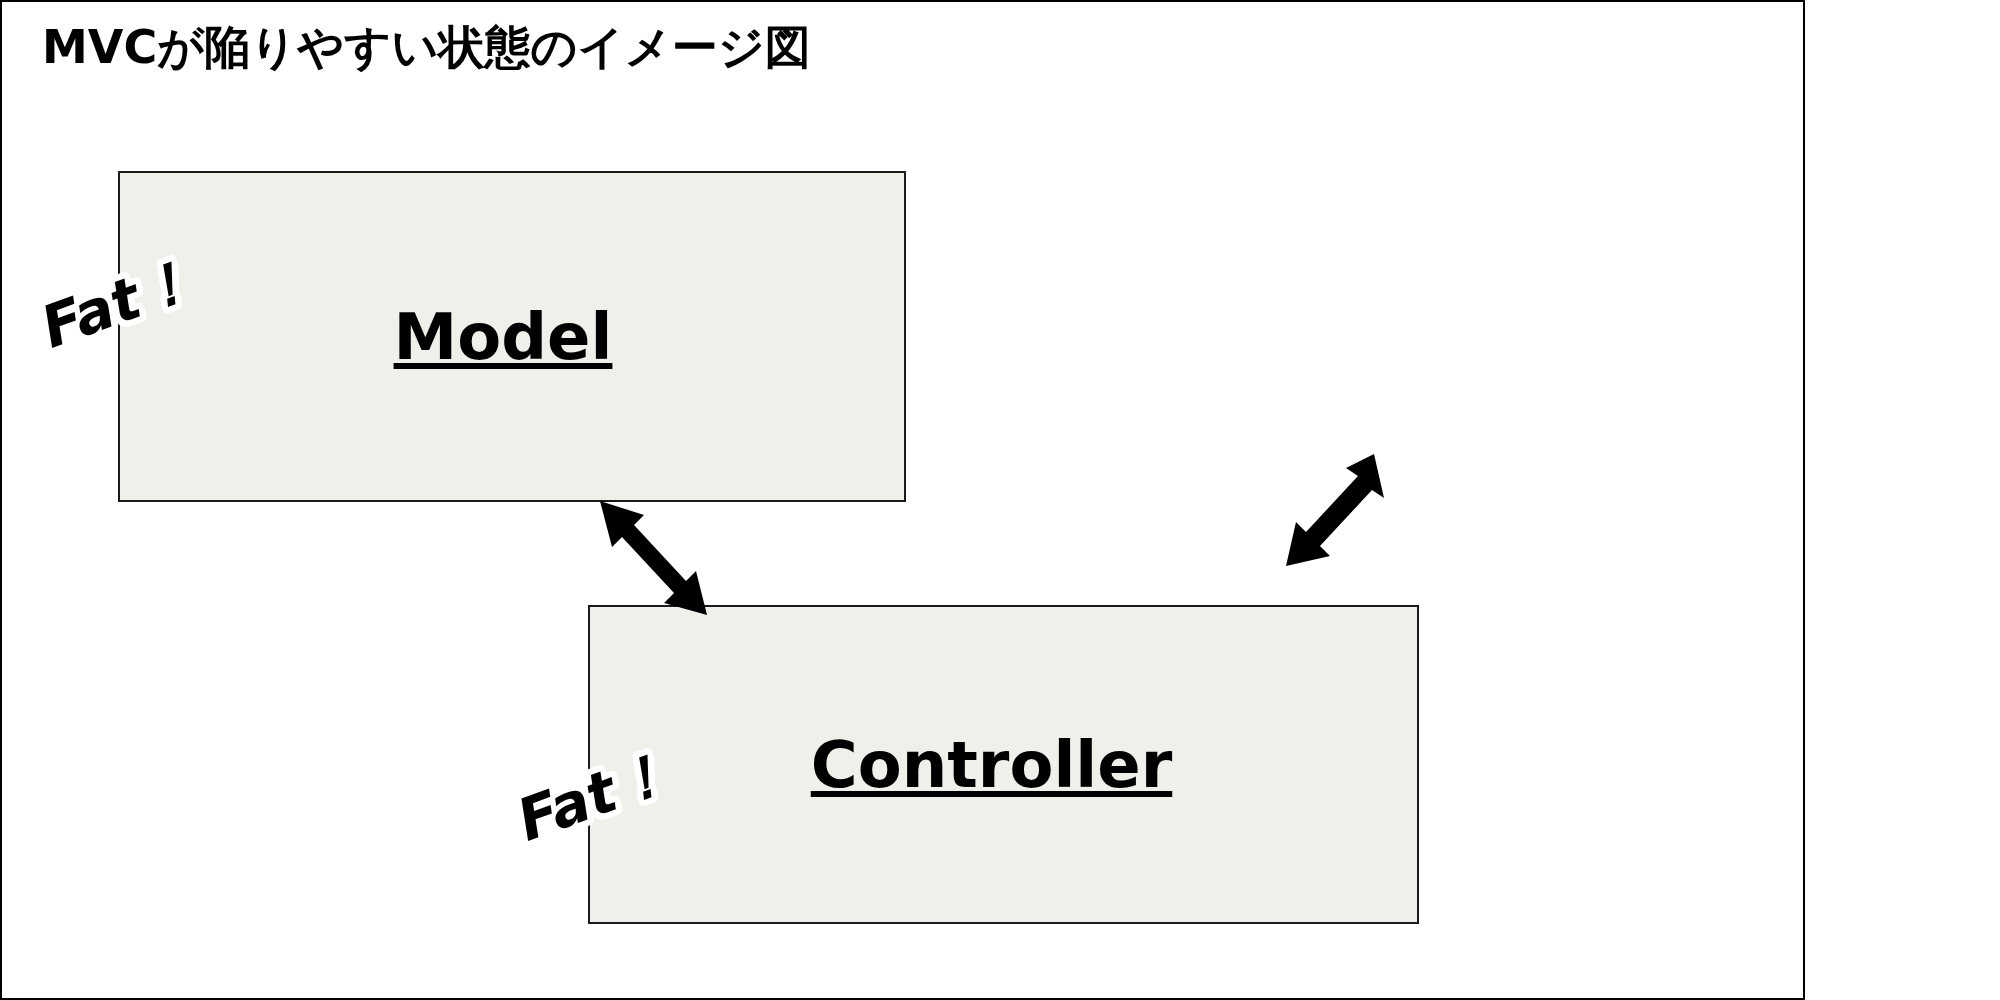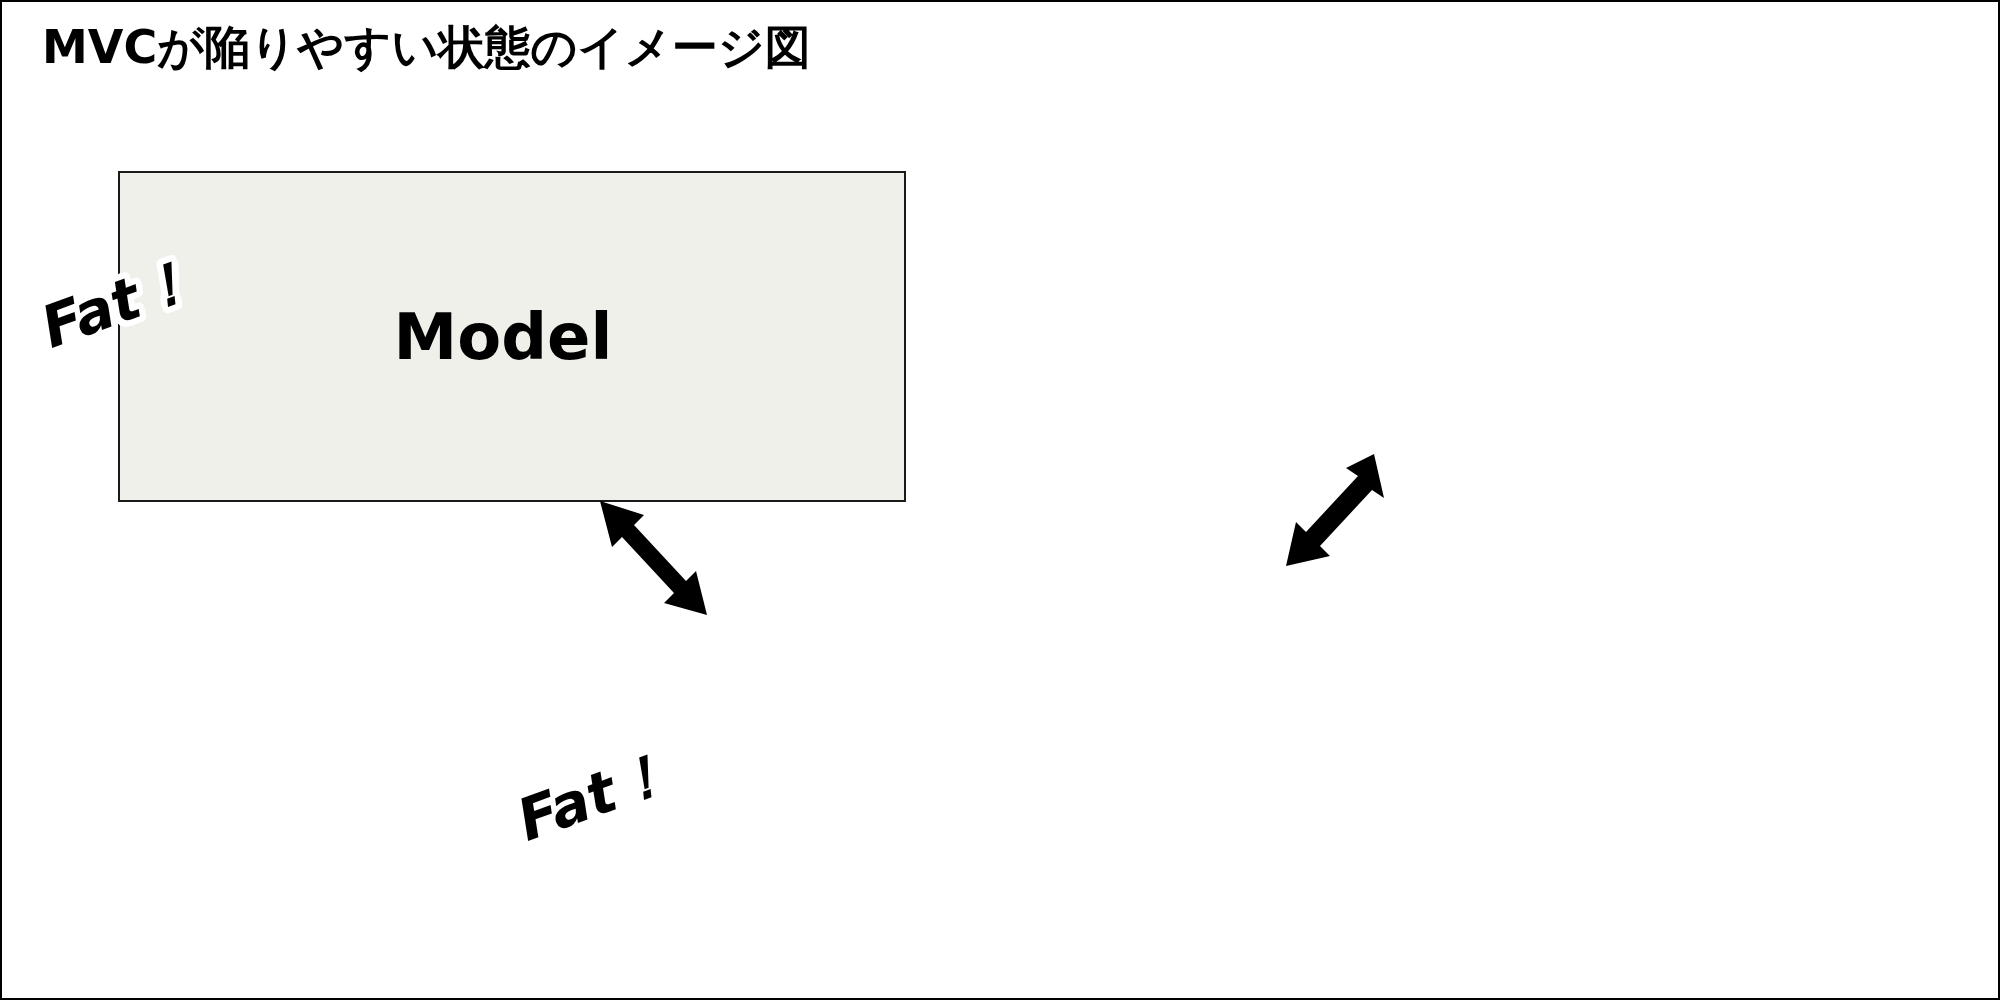--- a/index.html
+++ b/index.html
@@ -5,21 +5,21 @@
   html, body {
     margin: 0;
     padding: 0;
     background: #ffffff;
   }
   body {
     font-family: "DejaVu Sans", "Liberation Sans", sans-serif;
   }
   #canvas {
     position: relative;
-    width: 2000px;
+    width: 1805px;
     height: 1000px;
     background: #ffffff;
     border: 2px solid #000000;
     box-sizing: border-box;
     overflow: hidden;
   }
   #diagram-title {
     position: absolute;
     left: 40px;
     top: 20px;
@@ -37,20 +37,21 @@
     box-sizing: border-box;
     display: flex;
     align-items: center;
     justify-content: center;
   }
   .node-label {
     font-size: 64px;
     font-weight: bold;
     color: #000000;
     line-height: 1;
+    text-decoration: underline;
   }
   #box-model {
     left: 116px;
     top: 169px;
     width: 788px;
     height: 331px;
   }
   #box-model .node-label {
     transform: translateX(-9px);
   }
@@ -120,20 +121,23 @@
 
 <div id="canvas">
 
   <div id="diagram-title">MVCが陥りやすい状態のイメージ図</div>
 
   <div class="node-box" id="box-model">
     <span class="node-label">Model</span>
   </div>
 
 
+  <div class="node-box" id="box-controller">
+    <span class="node-label">Controller</span>
+  </div>
 
   <div class="fat-badge" id="fat-model">Fat！</div>
 
   <div class="fat-badge" id="fat-controller">Fat！</div>
 
   <svg class="arrow-svg" id="arrow-model-controller" viewBox="0 0 140 140">
     <polygon points="18,14 62,28 52,38 104,94 114,84 125,128 82,116 92,106 40,50 30,60" fill="#000000"></polygon>
   </svg>
 
   <svg class="arrow-svg" id="arrow-controller-view" viewBox="0 0 130 130">

